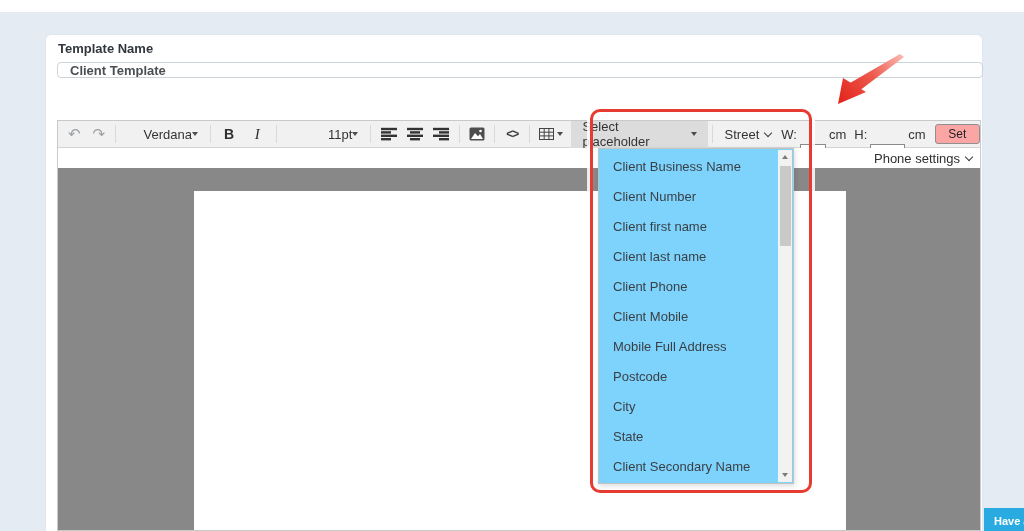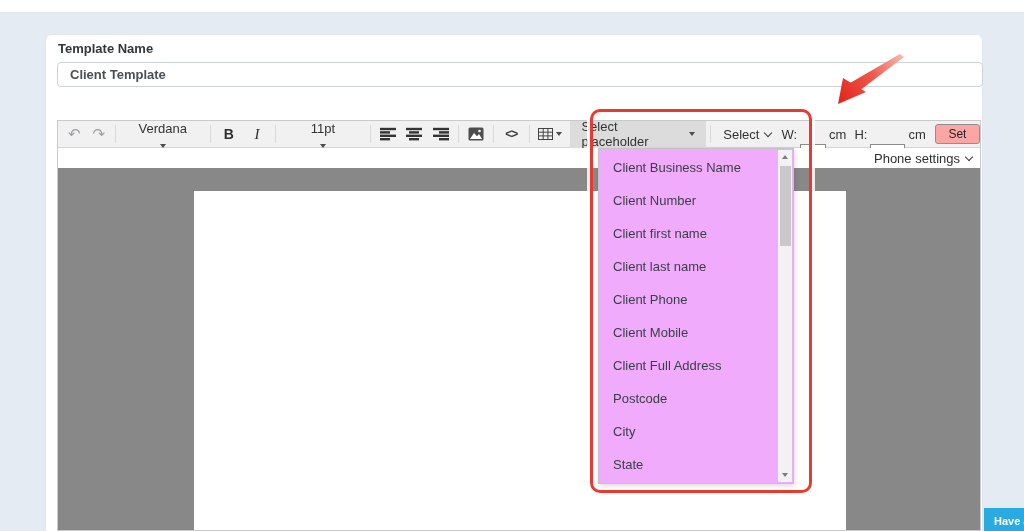--- a/index.html
+++ b/index.html
@@ -5,34 +5,34 @@
   * { margin:0; padding:0; box-sizing:border-box; }
   html,body { width:1024px; height:531px; overflow:hidden; }
   body { font-family:"Liberation Sans","DejaVu Sans",sans-serif; background:#e5ebf2; position:relative; }
 
   .top-strip { position:absolute; left:0; top:0; width:1024px; height:12px; background:#ffffff; }
 
   .card { position:absolute; left:45px; top:34px; width:938px; height:497px;
           background:#ffffff; border:1px solid #e0e6ed; border-bottom:none; border-radius:6px 6px 0 0; }
 
   .tpl-label { position:absolute; left:58px; top:41px; font-size:13px; font-weight:bold; color:#32373d; }
-  .tpl-input { position:absolute; left:57px; top:62px; width:926px; height:25px;
+  .tpl-input { position:absolute; left:57px; top:62px; width:926px; height:16px;
                border:1px solid #ccd3d9; border-radius:4px; padding:0 12px;
                font-family:"Liberation Sans",sans-serif; font-size:13px; font-weight:600; color:#4a4f54;
                background:#fff; outline:none; }
 
   
   .editor { position:absolute; left:57px; top:120px; width:924px; height:411px;
             border:1px solid #c9c9c9; display:flex; flex-direction:column; background:#fff; }
   .toolbar { height:27px; background:#f1f1f1; border-bottom:1px solid #d4d4d4;
              display:flex; align-items:center; padding-left:4px; font-size:13px; color:#333; flex:0 0 auto; }
   .tb-btn { height:27px; display:flex; align-items:center; justify-content:center; cursor:pointer; }
   .tb-sep { width:1px; height:18px; background:#d9d9d9; margin:0 4px; flex:0 0 auto; }
   .ghost { color:#9b9fa3; font-size:15px; width:26px; }
-  .tb-select { display:flex; align-items:center; justify-content:space-between; padding:0 8px; height:27px; cursor:pointer;flex-direction:column; }
+  .tb-select { display:flex; align-items:center; justify-content:flex-end; padding:0 8px; height:27px; cursor:pointer; }
   .caret { width:0; height:0; border-left:3.5px solid transparent; border-right:3.5px solid transparent; border-top:4px solid #4c4c4c; }
   .chev { width:6px; height:6px; border-right:1.5px solid #3a3a3a; border-bottom:1.5px solid #3a3a3a; transform:rotate(45deg); margin-top:-3px; }
   .bold-b { font-weight:bold; font-size:14px; width:30px; color:#2f2f2f; }
   .ital-i { font-style:italic; font-family:"Liberation Serif",serif; font-size:15px; width:30px; color:#2f2f2f; }
   .icon-btn { width:28px; }
   .code-glyph { font-size:12px; font-weight:bold; letter-spacing:-1px; color:#3c3c3c; }
   .sp-btn { background:#dcdcdc; padding:0 11px; height:27px; display:flex; align-items:center; gap:8px; margin-left:3px; cursor:pointer; }
   .other-btn { padding:0 8px; display:flex; align-items:center; gap:6px; height:27px; cursor:pointer; }
   .wh-group { display:flex; align-items:center; gap:3px; margin-left:2px; }
   .mini-input { width:26px; height:17px; border:1px solid #8a8a8a; font-family:"Liberation Sans",sans-serif;
@@ -41,21 +41,21 @@
   .set-btn { margin-left:9px; width:48px; height:20px; background:#fca5a5; border:1px solid #8f8f8f;
              border-radius:3px; font-family:"Liberation Sans",sans-serif; font-size:12px; color:#222; cursor:pointer; }
 
   .statusbar { height:20px; background:#fff; display:flex; justify-content:flex-end; align-items:center;
                gap:6px; padding-right:8px; font-size:13px; color:#2f2f2f; flex:0 0 auto; cursor:pointer; }
 
   .canvas { flex:1 1 auto; background:#888888; position:relative; overflow:hidden; }
   .page { position:absolute; left:136px; top:23px; width:652px; height:500px; background:#ffffff; }
 
   
-  .dropdown { position:absolute; left:598px; top:148px; width:196px; height:336px; background:#f0abfc;
+  .dropdown { position:absolute; left:598px; top:148px; width:196px; height:336px; background:#7dd3fc;
               border:1px solid #c3c3c3; box-shadow:1px 2px 5px rgba(0,0,0,.14); z-index:5;text-decoration:underline; }
   .dd-list { position:absolute; left:0; top:2px; right:16px; bottom:2px; display:flex; flex-direction:column; }
   .dd-item { flex:1 1 auto; display:flex; align-items:center; padding-left:14px; font-size:13px; color:#3a3f45;
              white-space:nowrap; cursor:pointer; }
   .dd-scroll { position:absolute; right:1px; top:1px; width:14px; bottom:1px; background:#f2f2f2; }
   .dd-arrow { position:absolute; left:0; width:14px; height:14px; display:flex; align-items:center; justify-content:center; cursor:pointer; }
   .dd-arrow.up { top:0; }
   .dd-arrow.down { bottom:0; }
   .tri-up { width:0; height:0; border-left:3.5px solid transparent; border-right:3.5px solid transparent; border-bottom:4.5px solid #7b7b7b; }
   .tri-down { width:0; height:0; border-left:3.5px solid transparent; border-right:3.5px solid transparent; border-top:4.5px solid #7b7b7b; }
@@ -169,21 +169,21 @@
       <span class="caret"></span>
     </div>
 
     <div class="sp-btn">
       <span>Select placeholder</span>
       <span class="caret"></span>
     </div>
     <div class="tb-sep"></div>
 
     <div class="other-btn">
-      <span>Select</span>
+      <span>Street</span>
       <span class="chev"></span>
     </div>
 
     <div class="wh-group">
       <span>W:</span>
       <input class="mini-input" readonly="" value="21" style="">
       <span>cm</span>
       <span style="margin-left:5px">H:</span>
       <input class="mini-input h" readonly="" value="29.7" style="">
       <span>cm</span>
@@ -202,24 +202,25 @@
 </div>
 
 <div class="dropdown">
   <div class="dd-list">
       <div class="dd-item">Client Business Name</div>
       <div class="dd-item">Client Number</div>
       <div class="dd-item">Client first name</div>
       <div class="dd-item">Client last name</div>
       <div class="dd-item">Client Phone</div>
       <div class="dd-item">Client Mobile</div>
-      <div class="dd-item">Client Full Address</div>
+      <div class="dd-item">Mobile Full Address</div>
       <div class="dd-item">Postcode</div>
       <div class="dd-item">City</div>
       <div class="dd-item">State</div>
+      <div class="dd-item">Client Secondary Name</div>
     </div>
   <div class="dd-scroll">
     <div class="dd-arrow up">
       <span class="tri-up"></span>
     </div>
     <div class="dd-thumb"></div>
     <div class="dd-arrow down">
       <span class="tri-down"></span>
     </div>
   </div>

